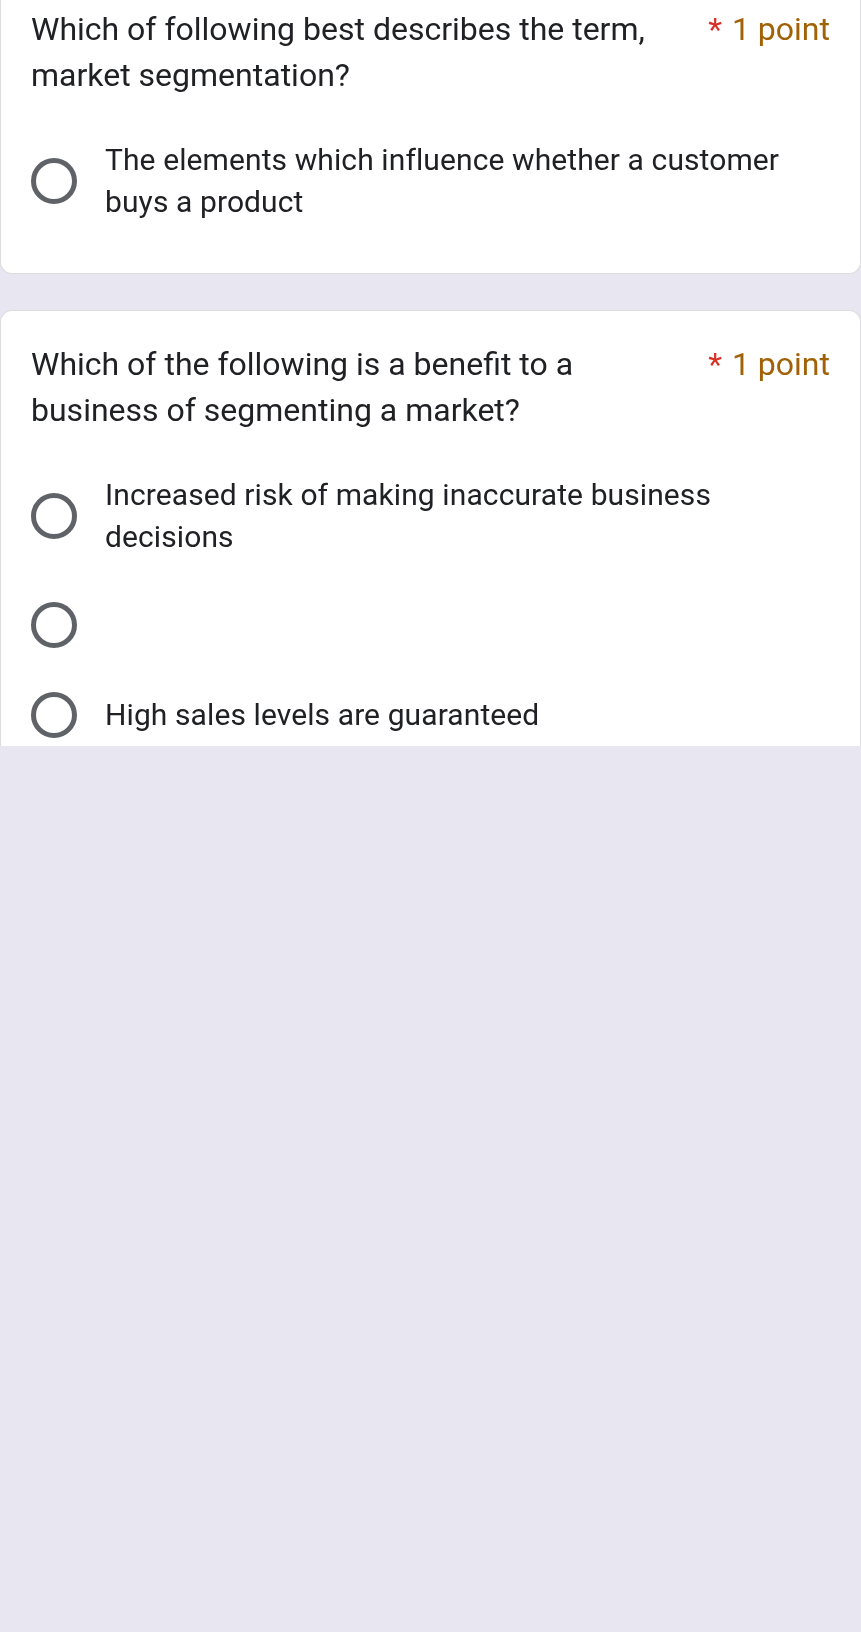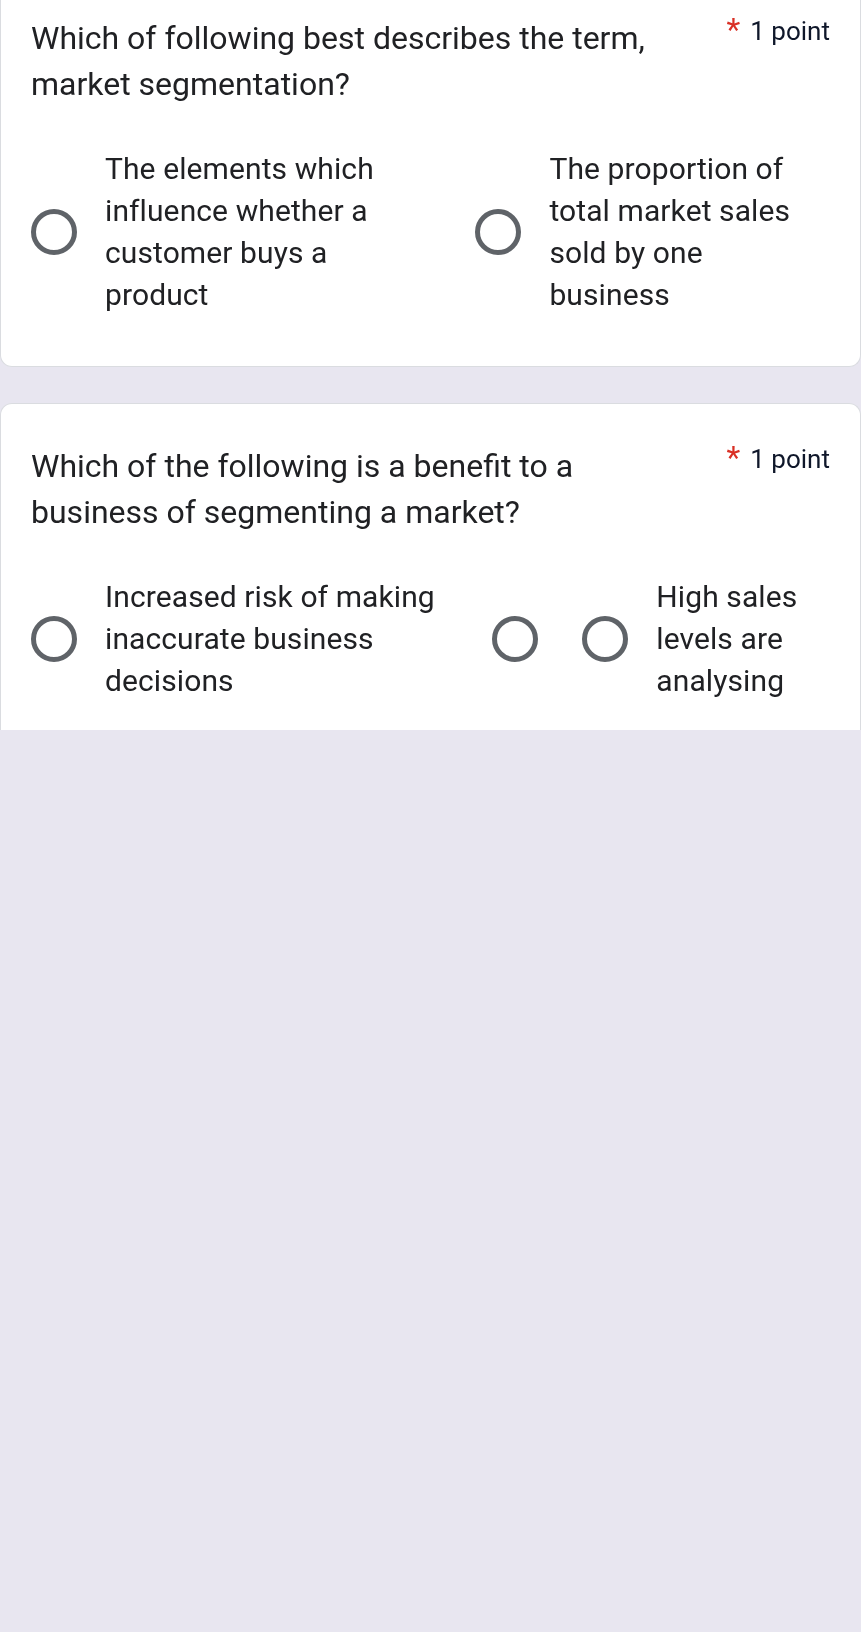--- a/index.html
+++ b/index.html
@@ -20,55 +20,55 @@
     border-top-left-radius: 0;
     border-top-right-radius: 0;
     border-top: none;
     padding-top: 6px;
   }
   .card:last-of-type {
     margin-bottom: 0;
     border-bottom-left-radius: 0;
     border-bottom-right-radius: 0;
     border-bottom: none;
-    padding-bottom: 28px;
+    padding-bottom: 8px;
   }
   .question-header {
     display: flex;
     justify-content: space-between;
     align-items: flex-start;
     gap: 16px;
     margin-bottom: 40px;
   }
   .question-text {
     font-size: 32px;
     line-height: 1.45;
     color: #202124;
     font-weight: 400;
     flex: 1;
-    margin-top: 9px;
   }
   .required {
     color: #d93025;
     font-size: 32px;
     margin-left: 6px;
   }
   .meta {
     display: flex;
     align-items: baseline;
     gap: 10px;
     white-space: nowrap;
     padding-top: 4px;
   }
   .points {
-    font-size: 26px;
-    color: #0f172a;
+    font-size: 32px;
+    color: #a16207;
   }
   .options {
     display: flex;
+    flex-direction: column;
     gap: 44px;
   }
   .option {
     display: flex;
     align-items: center;
     gap: 28px;
     cursor: pointer;
   }
   .radio {
     flex: 0 0 auto;
@@ -96,24 +96,20 @@
     <div class="meta">
       <span class="required">*</span>
       <span class="points">1 point</span>
     </div>
   </div>
   <div class="options">
     <label class="option">
       <span class="radio"></span>
       <span class="option-label">The elements which influence whether a customer buys a product</span>
     </label>
-    <label class="option">
-      <span class="radio"></span>
-      <span class="option-label">The proportion of total market sales sold by one business</span>
-    </label>
   </div>
 </div>
 
 <div class="card">
   <div class="question-header">
     <div class="question-text">
       <span>Which of the following is a benefit to a business of segmenting a market?</span>
     </div>
     <div class="meta">
       <span class="required">*</span>
@@ -123,16 +119,16 @@
   <div class="options">
     <label class="option">
       <span class="radio"></span>
       <span class="option-label">Increased risk of making inaccurate business decisions</span>
     </label>
     <label class="option">
       <span class="radio"></span>
     </label>
     <label class="option">
       <span class="radio"></span>
-      <span class="option-label">High sales levels are analysing</span>
+      <span class="option-label">High sales levels are guaranteed</span>
     </label>
   </div>
 </div>
 
 </body></html>

